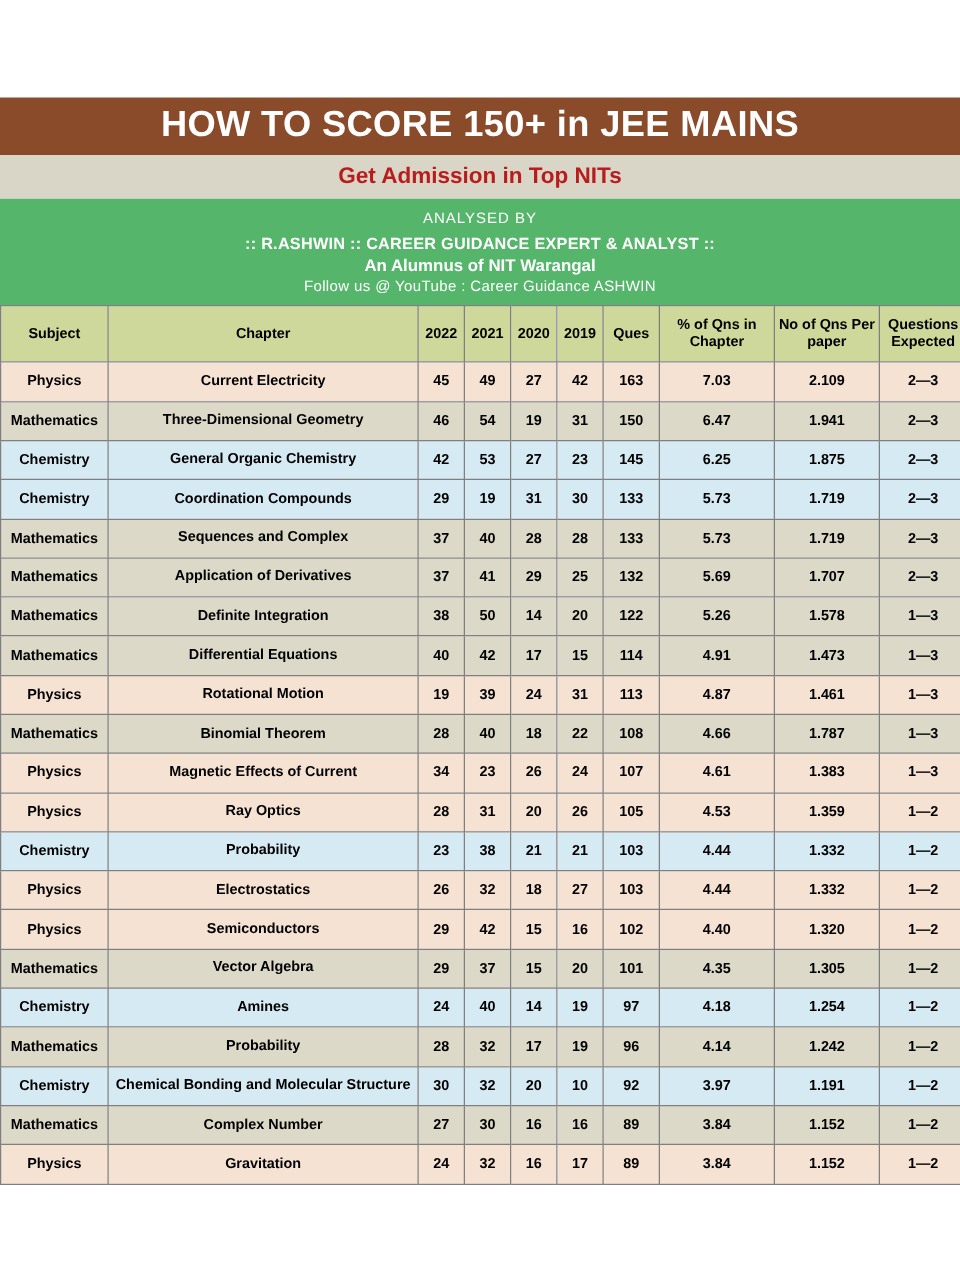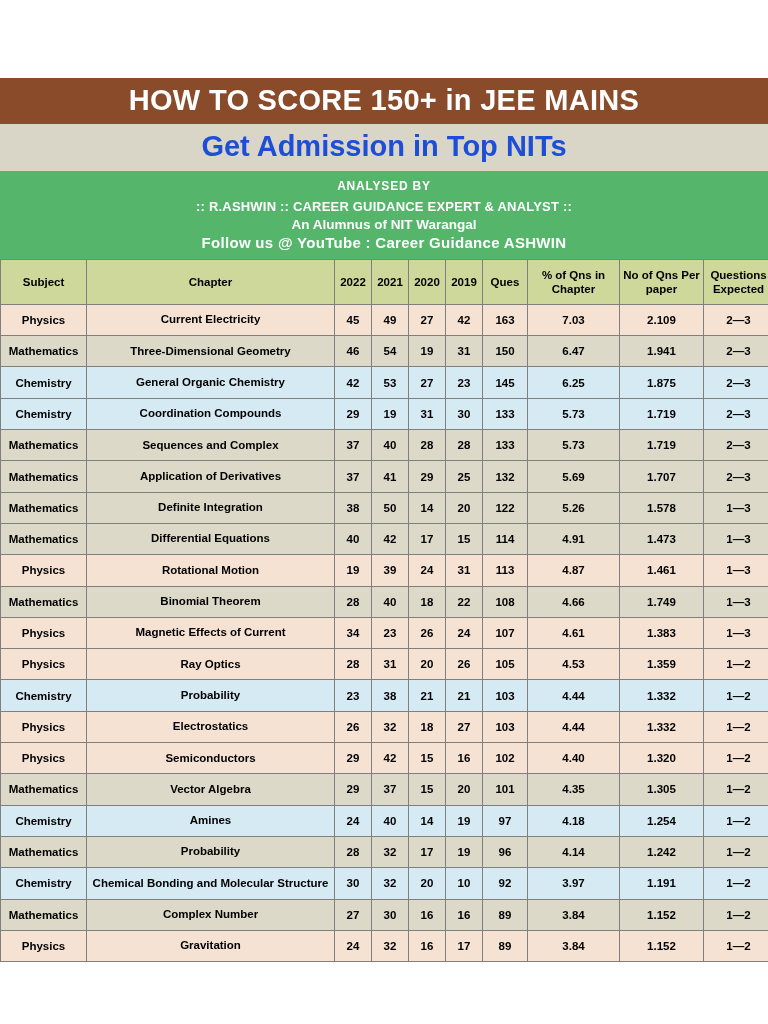--- a/index.html
+++ b/index.html
@@ -29,53 +29,53 @@
     color: #ffffff;
     text-align: center;
     font-size: 29px;
     font-weight: bold;
     letter-spacing: 0.3px;
     padding: 7px 0 9px 0;
     line-height: 1.05;
   }
   .subtitle-bar {
     background: #d9d5c7;
-    color: #1d4ed8;
+    color: #b91c1c;
     text-align: center;
-    font-size: 29px;
+    font-size: 18px;
     font-weight: bold;
     padding: 7px 0 9px 0;
     line-height: 1.05;
   }
   .green-bar {
     background: #55b66b;
     color: #ffffff;
     text-align: center;
     padding: 8px 0 8px 0;
   }
   .green-bar .analysed {
     font-size: 12px;
-    font-weight: bold;
+    font-weight: normal;
     letter-spacing: 0.8px;
     margin-bottom: 6px;
   }
   .green-bar .expert {
     font-size: 13px;
     font-weight: bold;
     letter-spacing: 0.2px;
     margin-bottom: 3px;
   }
   .green-bar .alumnus {
     font-size: 13.5px;
     font-weight: bold;
     margin-bottom: 2px;
   }
   .green-bar .follow {
-    font-size: 15px;
-    font-weight: bold;
+    font-size: 12px;
+    font-weight: normal;
     letter-spacing: 0.3px;
   }
   table.main {
     border-collapse: collapse;
     width: 100%;
     table-layout: fixed;
   }
   table.main th, table.main td {
     border: 1px solid #7f7f7f;
     text-align: center;
@@ -263,21 +263,21 @@
       </tr>
       <tr class="r-math">
         <td class="subject">Mathematics</td>
         <td class="chapter">Binomial Theorem</td>
         <td class="num">28</td>
         <td class="num">40</td>
         <td class="num">18</td>
         <td class="num">22</td>
         <td class="num">108</td>
         <td class="num">4.66</td>
-        <td class="num">1.749</td>
+        <td class="num">1.787</td>
         <td class="num">1—3</td>
       </tr>
       <tr class="r-physics">
         <td class="subject">Physics</td>
         <td class="chapter">Magnetic Effects of Current</td>
         <td class="num">34</td>
         <td class="num">23</td>
         <td class="num">26</td>
         <td class="num">24</td>
         <td class="num">107</td>

